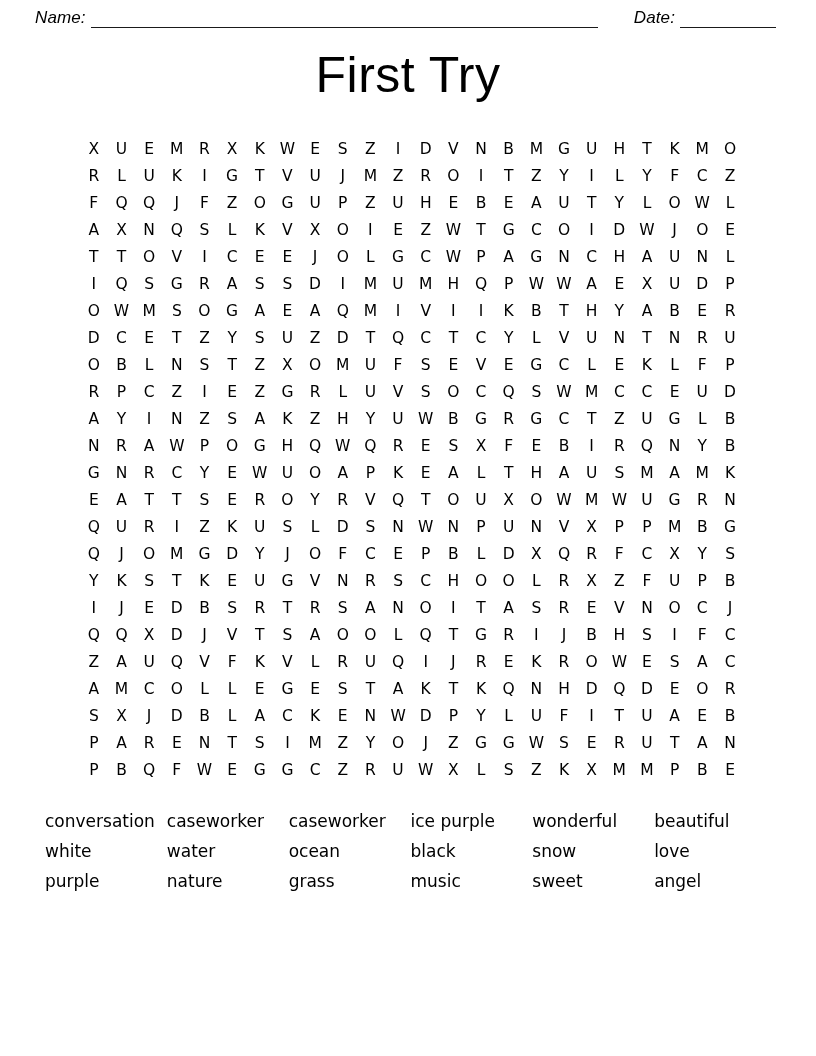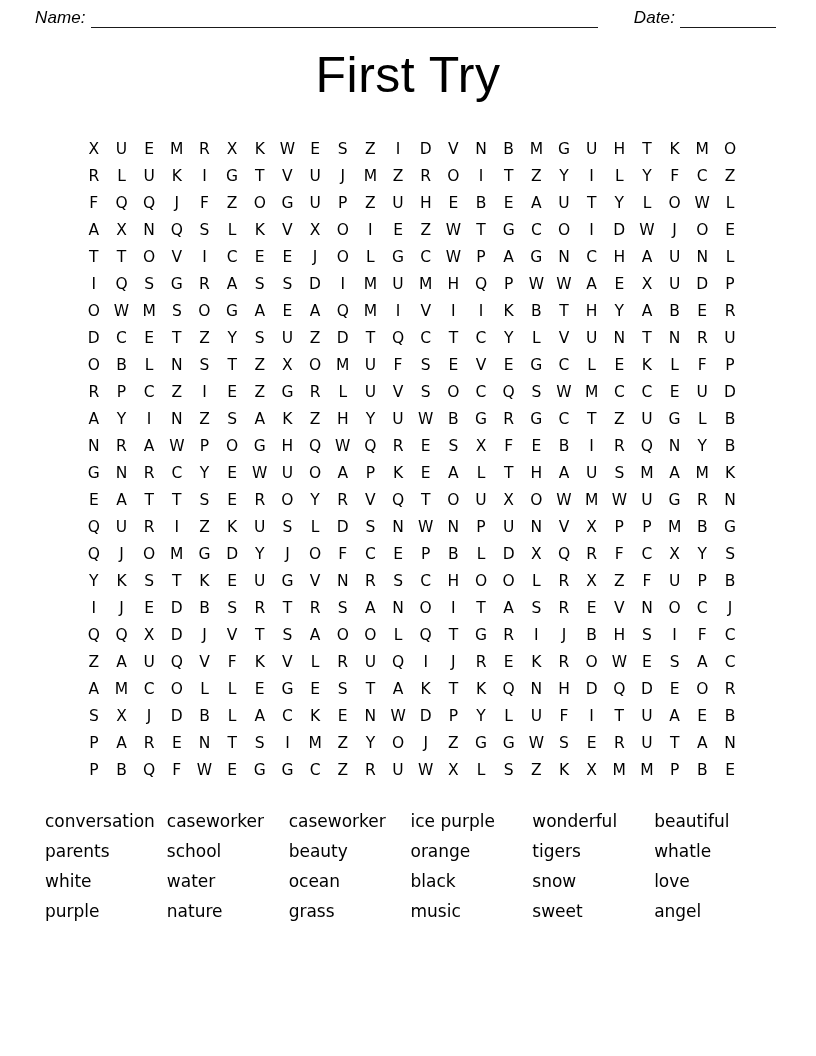--- a/index.html
+++ b/index.html
@@ -740,28 +740,20 @@
     <tbody>
         <tr>
           <td>conversation</td>
           <td>caseworker</td>
           <td>caseworker</td>
           <td>ice purple</td>
           <td>wonderful</td>
           <td>beautiful</td>
         </tr>
         <tr>
-          <td>parents</td>
-          <td>school</td>
-          <td>beauty</td>
-          <td>orange</td>
-          <td>tigers</td>
-          <td>whatle</td>
-        </tr>
-        <tr>
           <td>white</td>
           <td>water</td>
           <td>ocean</td>
           <td>black</td>
           <td>snow</td>
           <td>love</td>
         </tr>
         <tr>
           <td>purple</td>
           <td>nature</td>

